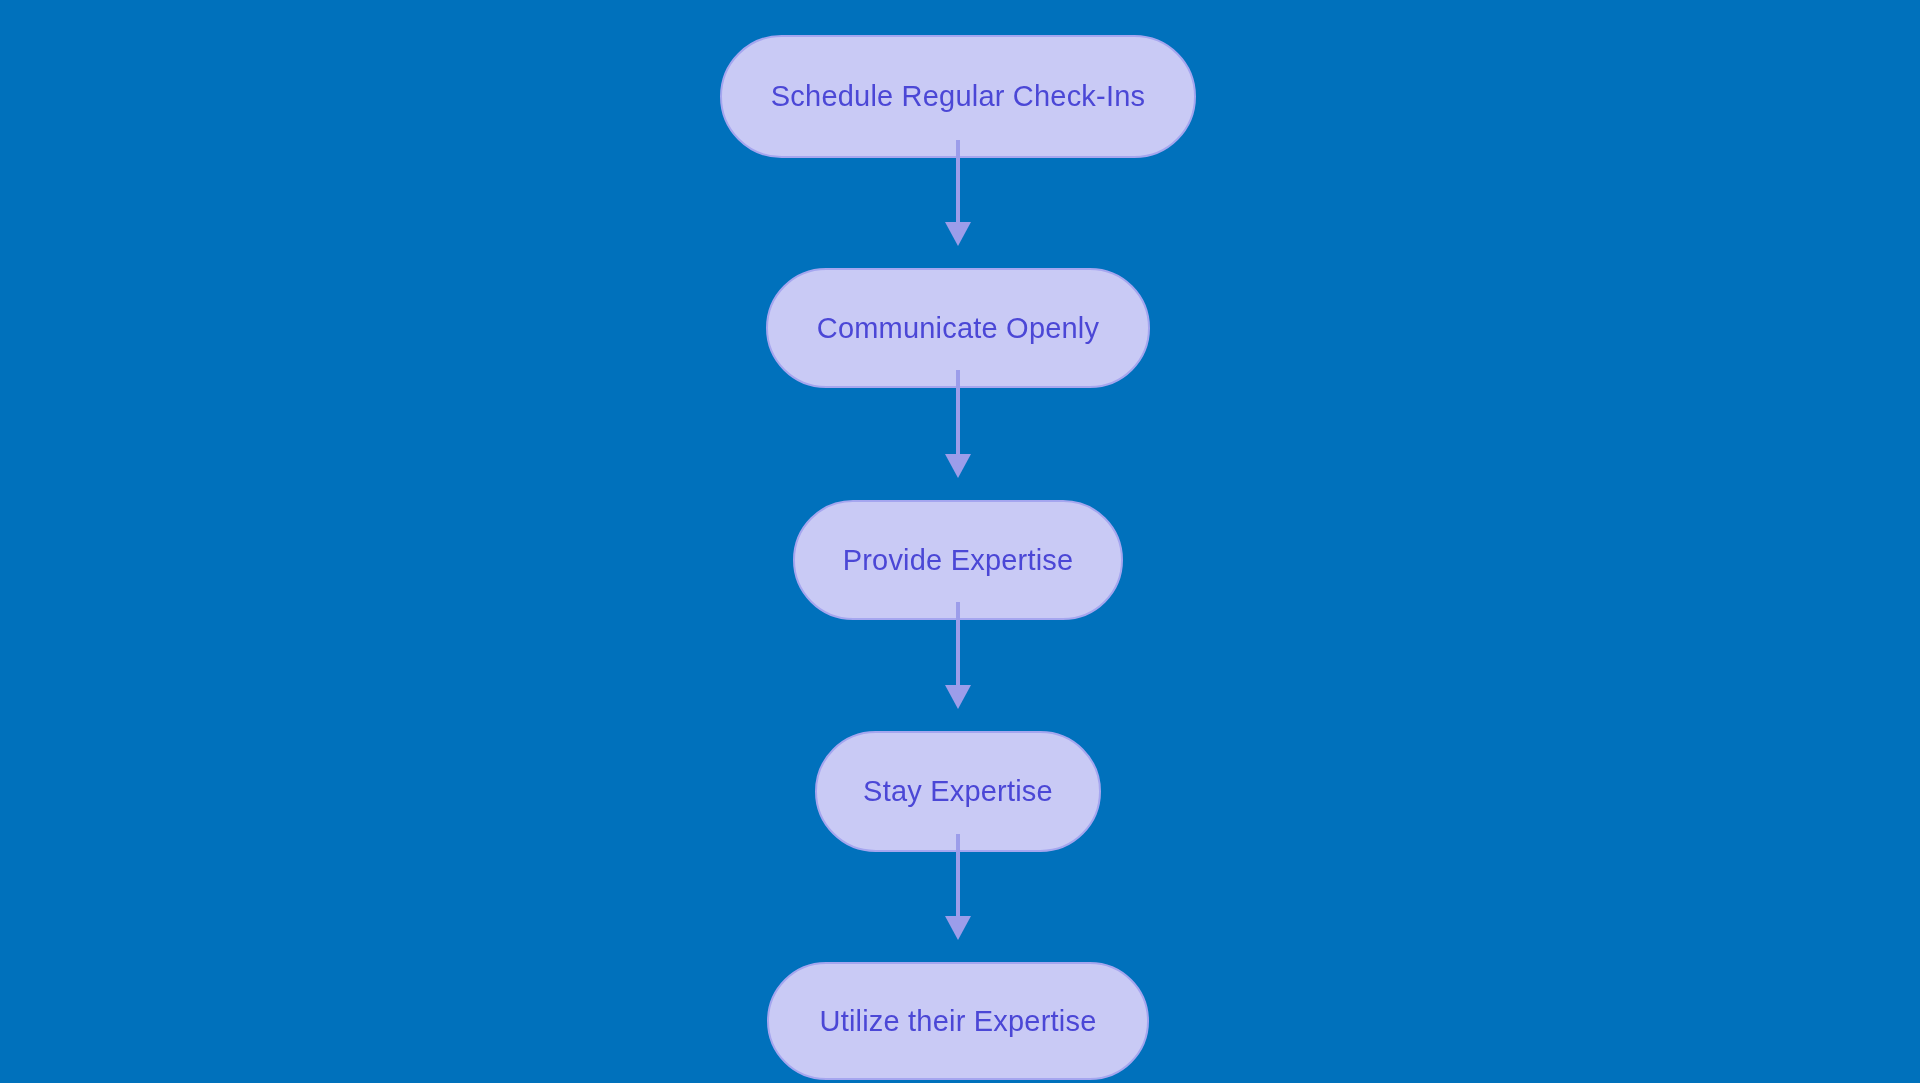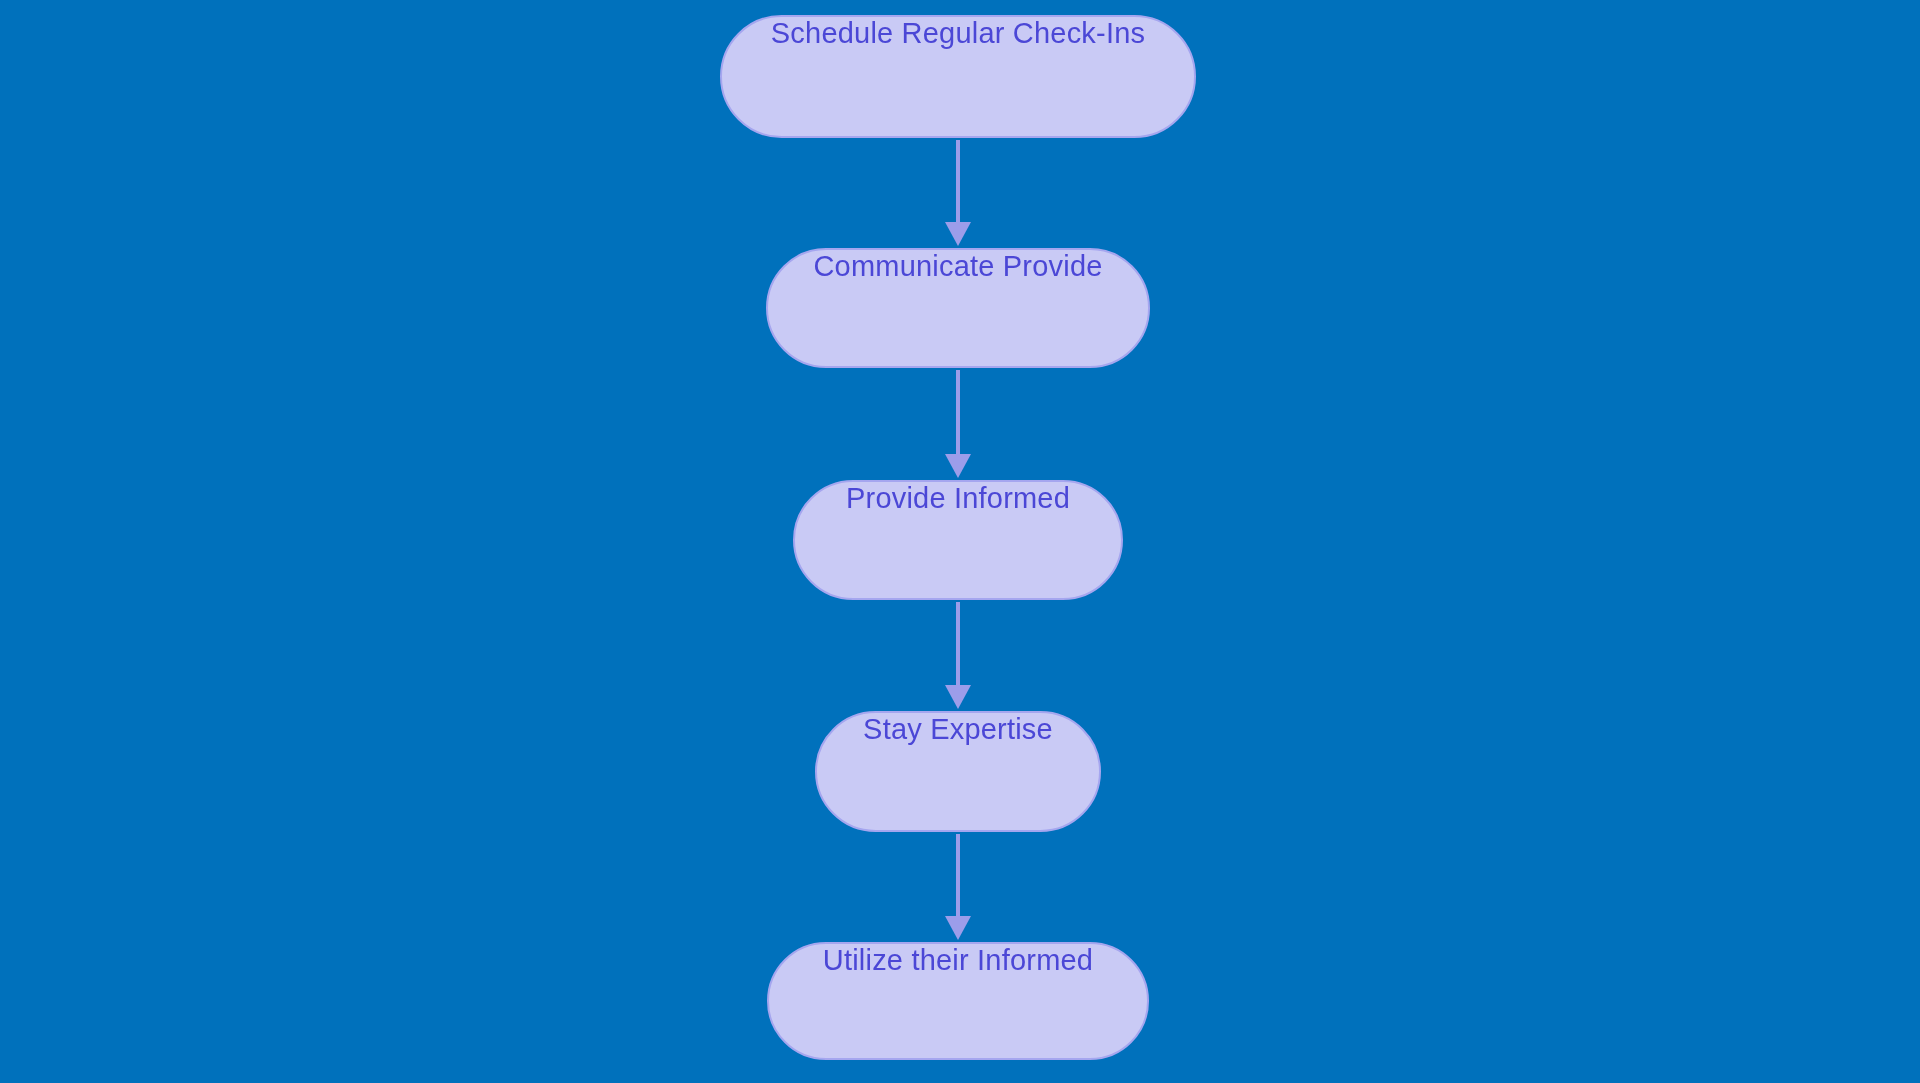--- a/index.html
+++ b/index.html
@@ -18,29 +18,30 @@
   }
   .canvas {
     position: relative;
     width: 1920px;
     height: 1083px;
     background: var(--background);
   }
   .node {
     position: absolute;
     display: flex;
-    align-items: flex-start;
+    align-items: center;
     justify-content: center;
     background: var(--node-fill);
     border: 2px solid var(--node-border);
     border-radius: 64px;
     color: var(--node-text);
     font-size: 29px;
     letter-spacing: 0.2px;
     white-space: nowrap;
+    margin-top: 20px;
   }
   .arrow {
     position: absolute;
     width: 28px;
     display: flex;
     flex-direction: column;
     align-items: center;
   }
   .arrow-line {
     width: 4px;
@@ -63,43 +64,43 @@
   <div class="node" style="left:720px; top:15px; width:476px; height:123px;">
     <span>Schedule Regular Check-Ins</span>
   </div>
 
   <div class="arrow" style="left:944px; top:140px; height:106px;">
     <div class="arrow-line"></div>
     <div class="arrow-head"></div>
   </div>
 
   <div class="node" style="left:766px; top:248px; width:384px; height:120px;">
-    <span>Communicate Provide</span>
+    <span>Communicate Openly</span>
   </div>
 
   <div class="arrow" style="left:944px; top:370px; height:108px;">
     <div class="arrow-line"></div>
     <div class="arrow-head"></div>
   </div>
 
   <div class="node" style="left:793px; top:480px; width:330px; height:120px;">
-    <span>Provide Informed</span>
+    <span>Provide Expertise</span>
   </div>
 
   <div class="arrow" style="left:944px; top:602px; height:107px;">
     <div class="arrow-line"></div>
     <div class="arrow-head"></div>
   </div>
 
   <div class="node" style="left:815px; top:711px; width:286px; height:121px;">
     <span>Stay Expertise</span>
   </div>
 
   <div class="arrow" style="left:944px; top:834px; height:106px;">
     <div class="arrow-line"></div>
     <div class="arrow-head"></div>
   </div>
 
   <div class="node" style="left:767px; top:942px; width:382px; height:118px;">
-    <span>Utilize their Informed</span>
+    <span>Utilize their Expertise</span>
   </div>
 
 </div>
 
 </body></html>

